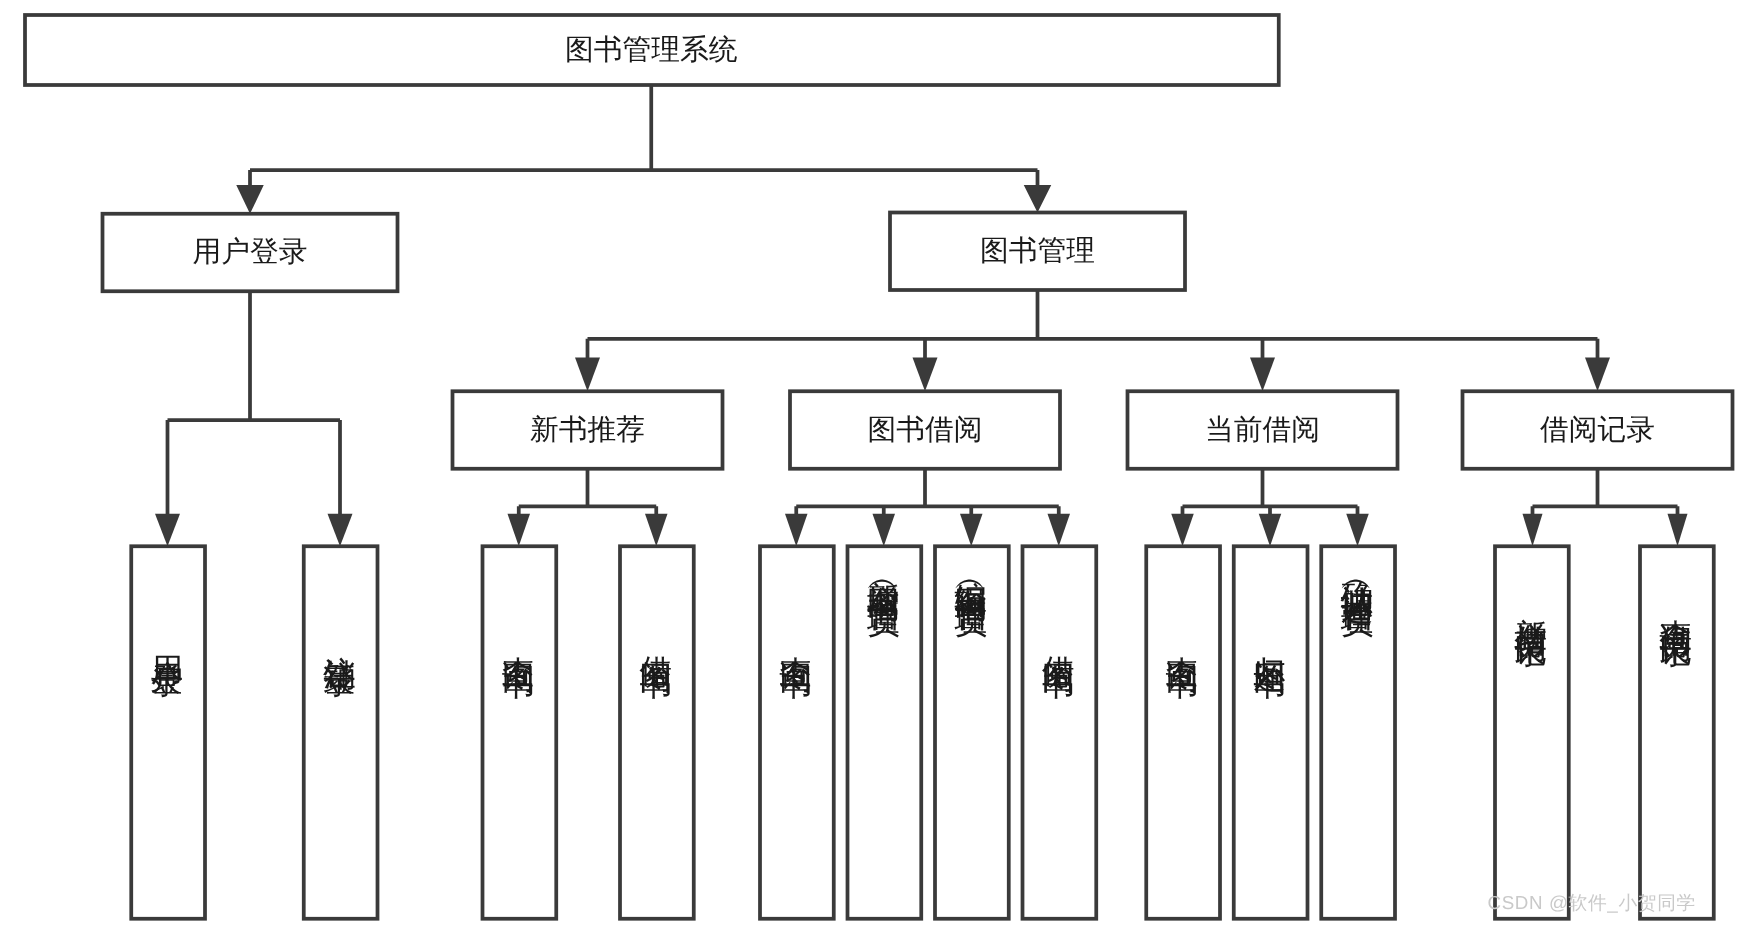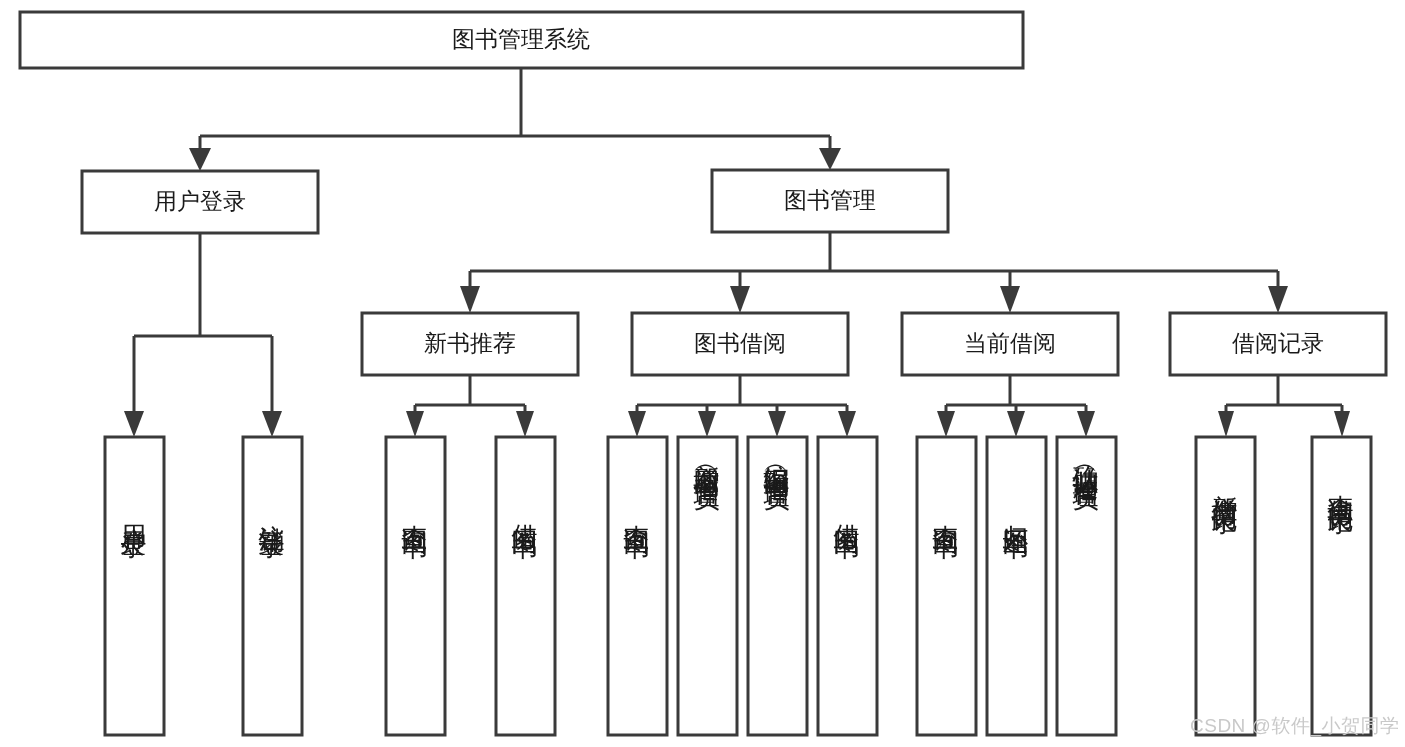--- a/index.html
+++ b/index.html
@@ -63,21 +63,21 @@
     letter-spacing: 3px;
     color: #1a1a1a;
     white-space: nowrap;
     pointer-events: none;
   }
   .watermark {
     position: absolute;
     left: 1190px;
     top: 713px;
     font-family: "Liberation Sans", "DejaVu Sans", sans-serif;
-    font-size: 19px;
+    font-size: 15px;
     color: #c9c9c9;
     white-space: nowrap;
     letter-spacing: 0.5px;
   }
 </style>
 </head>
 <body>
 
 <div id="diagram-root">
 

